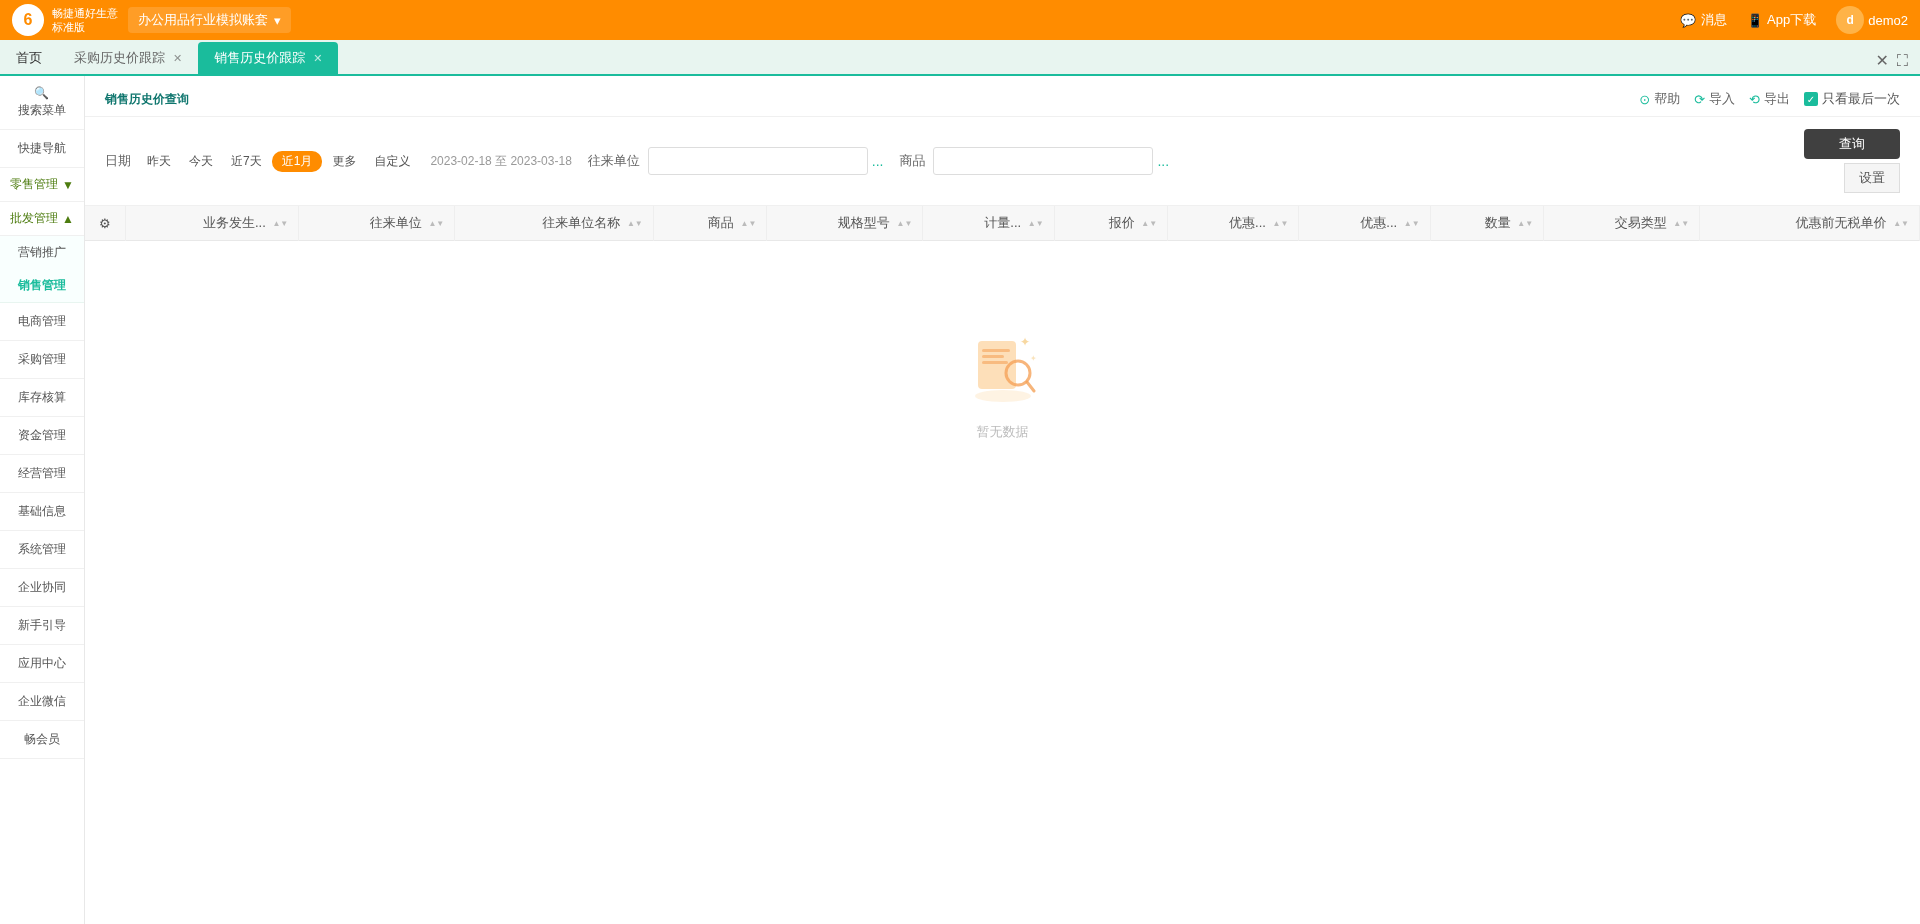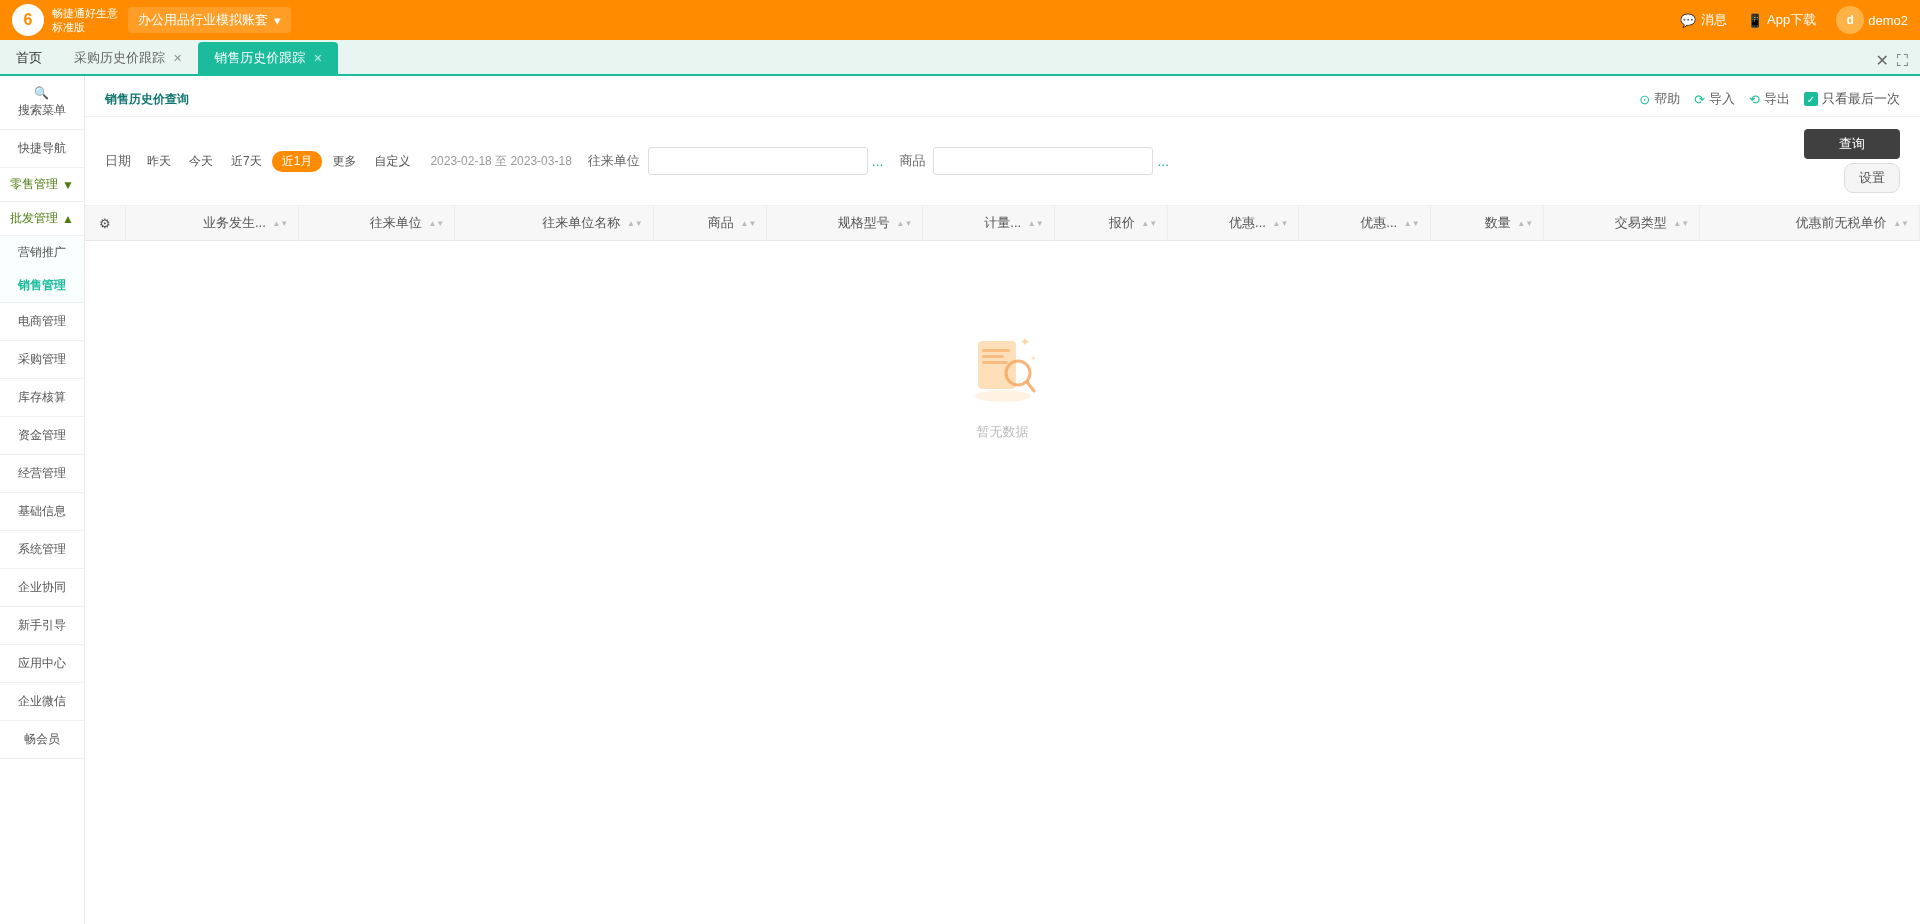--- a/index.html
+++ b/index.html
@@ -288,21 +288,21 @@
       border-radius: 4px;
       cursor: pointer;
       font-size: 13px;
       white-space: nowrap;
     }
     .btn-settings {
       background: #f5f5f5;
       color: #555;
       border: 1px solid #ddd;
       padding: 5px 14px;
-      border-radius: 9px;
+      border-radius: 0;
       cursor: pointer;
       font-size: 13px;
       white-space: nowrap;
       margin-left: 40px;
     }
     .filter-right-btns {
       display: flex;
       flex-direction: column;
       gap: 4px;
       margin-left: auto;

